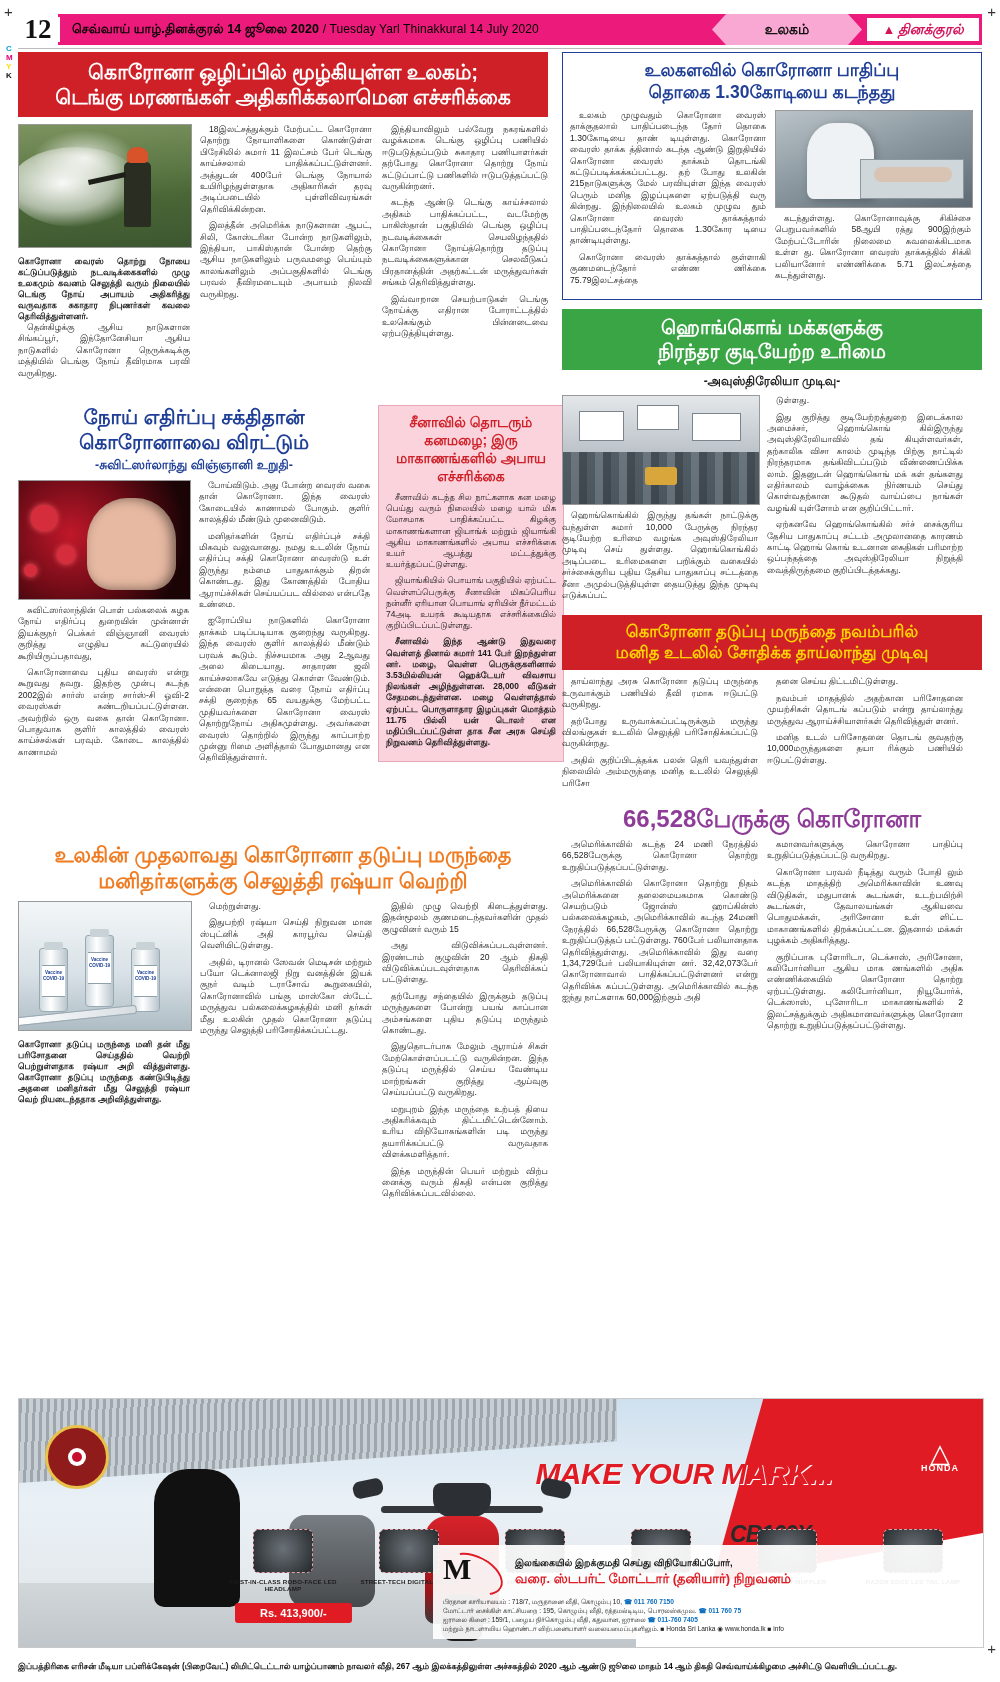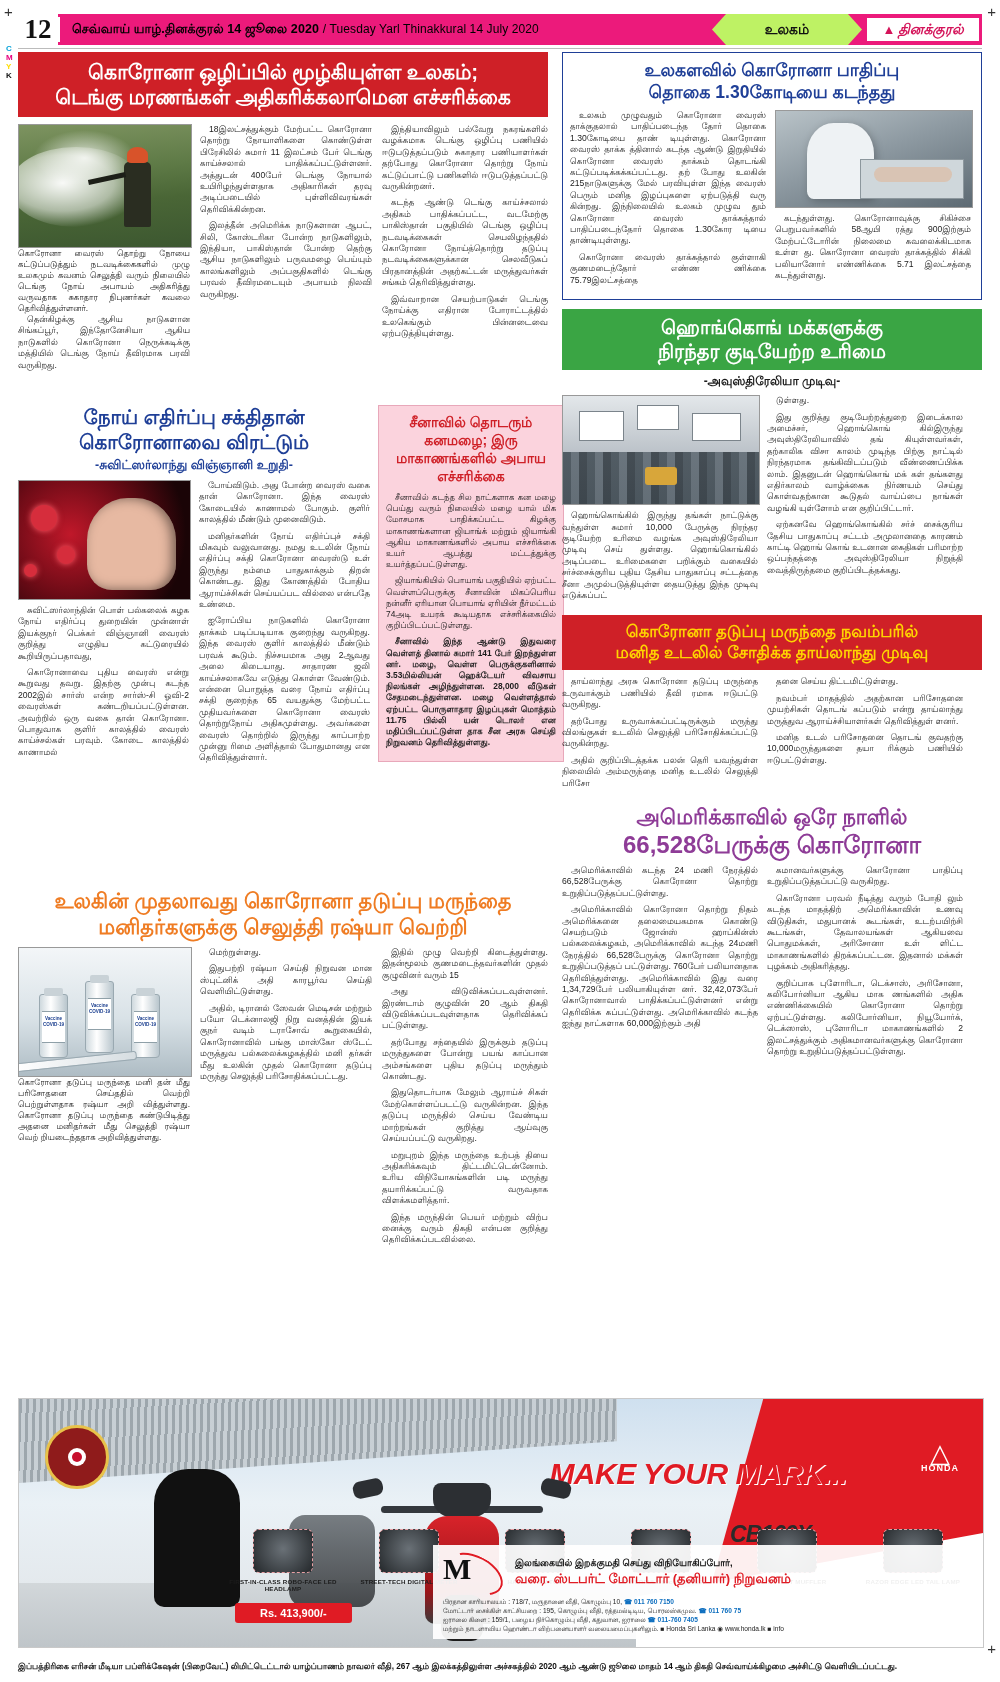--- a/index.html
+++ b/index.html
@@ -16,21 +16,21 @@
   .cmyk i{display:block;font-style:normal;}
   .cmyk .c{color:#00a0d8;} .cmyk .m{color:#e6007e;} .cmyk .y{color:#ffdd00;} .cmyk .k{color:#111;}
 
   
   .masthead{position:absolute;left:18px;top:14px;width:964px;height:31px;display:flex;align-items:stretch;}
   .pageno{width:40px;display:flex;align-items:center;justify-content:center;font-size:27px;font-weight:700;color:#111;font-family:"Liberation Serif",serif;}
   .mhbar{flex:1;background:#ec1a7b;position:relative;display:flex;align-items:center;}
   .mhbar:before{content:"";position:absolute;left:0;top:3px;bottom:3px;width:2px;background:#fff;}
   .mh-date{color:#000000;font-size:12.5px;font-weight:700;padding-left:14px;white-space:nowrap;letter-spacing:0.1px;}
   .mh-date .en{font-weight:400;font-size:12px;}
-  .section-chip{position:absolute;right:120px;top:0;bottom:0;width:150px;background:#bef264;
+  .section-chip{position:absolute;right:120px;top:0;bottom:0;width:150px;background:#f9a8d4;
         clip-path:polygon(14px 0,136px 0,150px 50%,136px 100%,14px 100%,0 50%);
         display:flex;align-items:center;justify-content:center;}
   .section-chip span{font-size:14px;font-weight:700;color:#111;}
   .logo-box{position:absolute;right:2px;top:3px;bottom:3px;width:112px;background:#fff;border:1px solid #ec1a7b;display:flex;align-items:center;justify-content:center;gap:3px;}
   .logo-box .lgl{font-size:13px;color:#d4145a;}
   .logo-box .lgt{font-size:14px;font-weight:700;color:#d4145a;font-style:italic;}
   .mh-rule{position:absolute;left:18px;top:48px;width:964px;height:1px;background:#bbb;}
 
   
   .col-body{font-size:8.6px;line-height:11.4px;color:#1c1c1c;text-align:justify;font-family:"Liberation Sans",sans-serif;}
@@ -46,21 +46,21 @@
   .b1 .c1{width:172px;} .b1 .c2{width:172px;} .b1 .c3{width:166px;}
   .photo1{width:172px;height:122px;border:1px solid #999;position:relative;overflow:hidden;
       background:linear-gradient(175deg,#7d9360 0%,#5e7a46 38%,#4a6636 62%,#3c5730 100%);}
   .photo1 .smoke{position:absolute;left:-6%;top:18%;width:78%;height:66%;border-radius:50%;
       background:radial-gradient(ellipse at 40% 45%,rgba(255,255,255,.96),rgba(255,255,255,.55) 45%,rgba(255,255,255,0) 72%);}
   .photo1 .smoke2{position:absolute;left:8%;top:4%;width:60%;height:46%;border-radius:50%;
       background:radial-gradient(ellipse at 50% 50%,rgba(255,255,255,.8),rgba(255,255,255,0) 70%);}
   .photo1 .man{position:absolute;right:23%;top:30%;width:16%;height:54%;background:#2a2d21;border-radius:5px 5px 2px 2px;}
   .photo1 .man:after{content:"";position:absolute;left:12%;top:-22%;width:76%;height:24%;background:#d8532a;border-radius:50% 50% 20% 20%;}
   .photo1 .nozzle{position:absolute;right:38%;top:42%;width:22%;height:4%;background:#1d1f18;transform:rotate(-12deg);}
-  .cap{font-size:8.4px;line-height:11px;color:#1c1c1c;text-align:justify;margin-top:0;}
+  .cap{font-size:8.4px;line-height:11px;color:#1c1c1c;text-align:justify;margin-top:8px;font-weight:bold;}
 
   
   .b2{position:absolute;left:18px;top:405px;width:352px;}
   .b2 .h{font-size:20px;line-height:25px;}
   .b2 .sub{color:#1f3f97;font-weight:700;font-size:12.5px;text-align:center;margin-top:3px;}
   .b2 .cols{display:flex;gap:10px;margin-top:6px;}
   .b2 .c{width:171px;}
   .photo2{width:171px;height:118px;border:1px solid #999;position:relative;overflow:hidden;background:#140505;}
   .photo2 .glow{position:absolute;inset:0;background:radial-gradient(circle at 30% 45%,#c0182a 0%,#6d0b16 45%,#1a0406 85%);}
   .photo2 .hand{position:absolute;right:8%;top:14%;width:52%;height:78%;background:#e7b9a2;border-radius:46% 46% 28% 28%;box-shadow:-4px 0 12px rgba(0,0,0,.5) inset;}
@@ -70,21 +70,21 @@
   .photo2 .v3{left:3%;top:70%;width:13px;height:13px;}
 
   
   .pinkbox{position:absolute;left:378px;top:405px;width:170px;background:#fbd3dd;border:1px solid #e8a8ba;padding:7px 7px 8px;}
   .pinkbox .h{color:#cf2027;font-weight:700;font-size:14px;line-height:18px;text-align:center;}
   .pinkbox .t{font-size:8.4px;line-height:11.2px;color:#1c1c1c;text-align:justify;margin-top:7px;}
   .pinkbox .t p{margin:0 0 5px;text-indent:9px;}
   .pinkbox .t p.b{font-weight:700;}
 
   
-  .b3{position:absolute;left:18px;top:888px;width:530px;}
+  .b3{position:absolute;left:18px;top:842px;width:530px;}
   .b3 .h{font-size:21px;line-height:26px;}
   .b3 .cols{display:flex;gap:10px;margin-top:7px;}
   .b3 .c1{width:172px;} .b3 .c2{width:172px;} .b3 .c3{width:166px;}
   .photo3{width:172px;height:128px;border:1px solid #999;position:relative;overflow:hidden;background:#e9eef1;}
   .photo3 .bg{position:absolute;inset:0;background:linear-gradient(180deg,#f3f6f8 0%,#d9e2e7 55%,#aebcc4 100%);}
   .photo3 .vial{position:absolute;bottom:14%;width:27px;height:62px;background:linear-gradient(90deg,#cfd9de,#ffffff 40%,#b9c6cd);border-radius:3px 3px 4px 4px;border:1px solid #9aa9b1;}
   .photo3 .vial:before{content:"";position:absolute;left:4px;right:4px;top:-7px;height:8px;background:#c9d2d7;border-radius:2px;}
   .photo3 .vial .lbl{position:absolute;left:2px;right:2px;top:16px;height:26px;background:#fff;border-top:1px solid #8fa0a8;border-bottom:1px solid #8fa0a8;font-size:4.6px;color:#1b3f8f;text-align:center;line-height:6px;padding-top:4px;font-weight:700;}
   .photo3 .v-a{left:20px;} .photo3 .v-b{left:66px;bottom:18%;height:70px;} .photo3 .v-c{left:112px;}
   .photo3 .syr{position:absolute;left:-4px;bottom:8%;width:120px;height:7px;background:linear-gradient(90deg,#ffffff,#d6dde1);border:1px solid #9aa9b1;border-radius:3px;transform:rotate(-6deg);}
@@ -126,21 +126,21 @@
   
   .ad{position:absolute;left:18px;top:1398px;width:964px;height:248px;border:1px solid #c9c9c9;overflow:hidden;background:#dfe7ee;}
   .ad .sky{position:absolute;inset:0;background:linear-gradient(180deg,#cfe0ef 0%,#eaf1f6 42%,#dfe3e6 100%);}
   .ad .ceil{position:absolute;left:0;top:0;width:62%;height:34%;background:repeating-linear-gradient(92deg,#9aa3a9 0 3px,#c7ced3 3px 7px);transform:skewY(-4deg);transform-origin:left top;opacity:.95;}
   .ad .road{position:absolute;left:0;right:0;bottom:0;height:26%;background:linear-gradient(180deg,#d2d7da,#bfc5c9);}
   .ad .redwedge{position:absolute;right:0;top:0;width:30%;height:100%;background:#e01b24;clip-path:polygon(24% 0,100% 0,100% 100%,0 100%);}
   .ad .whitewedge{position:absolute;right:0;bottom:0;width:36%;height:46%;background:#fff;clip-path:polygon(0 56%,100% 0,100% 100%,0 100%);}
   .ad .badge{position:absolute;left:26px;top:26px;width:58px;height:58px;border-radius:50%;background:#8f1b1b;border:3px solid #e8c24a;display:flex;align-items:center;justify-content:center;}
   .ad .badge .dot{width:18px;height:18px;border-radius:50%;background:#fff;position:relative;}
   .ad .badge .dot:after{content:"";position:absolute;inset:4px;border-radius:50%;background:#c8102e;}
-  .ad .slogan{position:absolute;right:136px;top:58px;color:#e01b24;font-weight:700;font-size:30px;font-style:italic;letter-spacing:-.5px;text-shadow:1px 1px 0 #fff;}
+  .ad .slogan{position:absolute;right:150px;top:58px;color:#e01b24;font-weight:700;font-size:30px;font-style:italic;letter-spacing:-.5px;text-shadow:1px 1px 0 #fff;}
   .ad .model{position:absolute;right:172px;top:122px;font-weight:700;font-size:23px;font-style:italic;color:#2b2b2b;letter-spacing:-1px;}
   .ad .hondaw{position:absolute;right:24px;top:44px;color:#fff;text-align:center;}
   .ad .hondaw .wing{font-size:26px;line-height:20px;}
   .ad .hondaw .nm{font-size:9px;font-weight:700;letter-spacing:1px;}
   .ad .bike{position:absolute;left:46%;top:30%;transform:translateX(-50%);width:210px;height:164px;}
   .ad .bike .body{position:absolute;left:50%;top:26%;transform:translateX(-50%);width:74px;height:108px;background:linear-gradient(180deg,#d8232a 0%,#9a1419 70%,#3b3b3b 100%);border-radius:22px 22px 10px 10px;}
   .ad .bike .screen{position:absolute;left:50%;top:6%;transform:translateX(-50%);width:58px;height:34px;background:#2c2f33;border-radius:8px 8px 18px 18px;}
   .ad .bike .bar{position:absolute;left:50%;top:20%;transform:translateX(-50%);width:162px;height:7px;background:#34383d;border-radius:4px;}
   .ad .bike .mirL,.ad .bike .mirR{position:absolute;top:4%;width:30px;height:17px;background:#2c2f33;border-radius:7px;}
   .ad .bike .mirL{left:-4px;transform:rotate(-12deg);} .ad .bike .mirR{right:-4px;transform:rotate(12deg);}
@@ -366,21 +366,20 @@
         </div>
         <div class="c col-body" style="width:196px">
           <p>தனை செய்ய திட்டமிட்டுள்ளது.</p>
           <p>நவம்பர் மாதத்தில் அதற்கான பரிசோதனை முயற்சிகள் தொடங் கப்படும் என்று தாய்லாந்து மருத்துவ ஆராய்ச்சியாளர்கள் தெரிவித்துள் ளனர்.</p>
           <p>மனித உடல் பரிசோதனை தொடங் குவதற்கு 10,000மருந்துகளை தயா ரிக்கும் பணியில் ஈடுபட்டுள்ளது.</p>
         </div>
       </div>
     </div>
 
     <div class="purp">
-      <div class="l1">அமெரிக்காவில் ஒரே நாளில்</div>
       <div class="l2">66,528பேருக்கு கொரோனா</div>
       <div class="cols" style="display:flex;gap:9px;margin-top:6px">
         <div class="c col-body" style="width:196px">
           <p>அமெரிக்காவில் கடந்த 24 மணி நேரத்தில் 66,528பேருக்கு கொரோனா தொற்று உறுதிப்படுத்தப்பட்டுள்ளது.</p>
           <p>அமெரிக்காவில் கொரோனா தொற்று நிதம் அமெரிக்கனை தலைமையகமாக கொண்டு செயற்படும் ஜோன்ஸ் ஹாப்கின்ஸ் பல்கலைக்கழகம், அமெரிக்காவில் கடந்த 24மணி நேரத்தில் 66,528பேருக்கு கொரோனா தொற்று உறுதிப்படுத்தப் பட்டுள்ளது. 760பேர் பலியானதாக தெரிவித்துள்ளது. அமெரிக்காவில் இது வரை 1,34,729பேர் பலியாகியுள்ள னர். 32,42,073பேர் கொரோனாவால் பாதிக்கப்பட்டுள்ளனர் என்று தெரிவிக்க கப்பட்டுள்ளது. அமெரிக்காவில் கடந்த ஐந்து நாட்களாக 60,000இற்கும் அதி</p>
         </div>
         <div class="c col-body" style="width:196px">
           <p>கமானவர்களுக்கு கொரோனா பாதிப்பு உறுதிப்படுத்தப்பட்டு வருகிறது.</p>
           <p>கொரோனா பரவல் நீடித்து வரும் போதி லும் கடந்த மாதத்திற் அமெரிக்காவின் உணவு விடுதிகள், மதுபானக் கூடங்கள், உடற்பயிற்சி கூடங்கள், தேவாலயங்கள் ஆகியவை பொதுமக்கள், அரிசோனா உள் ளிட்ட மாகாணங்களில் திறக்கப்பட்டன. இதனால் மக்கள் புழக்கம் அதிகரித்தது.</p>
           <p>குறிப்பாக புளோரிடா, டெக்சாஸ், அரிசோனா, கலிபோர்னியா ஆகிய மாக ணங்களில் அதிக எண்ணிக்கையில் கொரோனா தொற்று ஏற்பட்டுள்ளது. கலிபோர்னியா, நியூயோர்க், டெக்ஸாஸ், புளோரிடா மாகாணங்களில் 2 இலட்சத்துக்கும் அதிகமானவர்களுக்கு கொரோனா தொற்று உறுதிப்படுத்தப்பட்டுள்ளது.</p>

